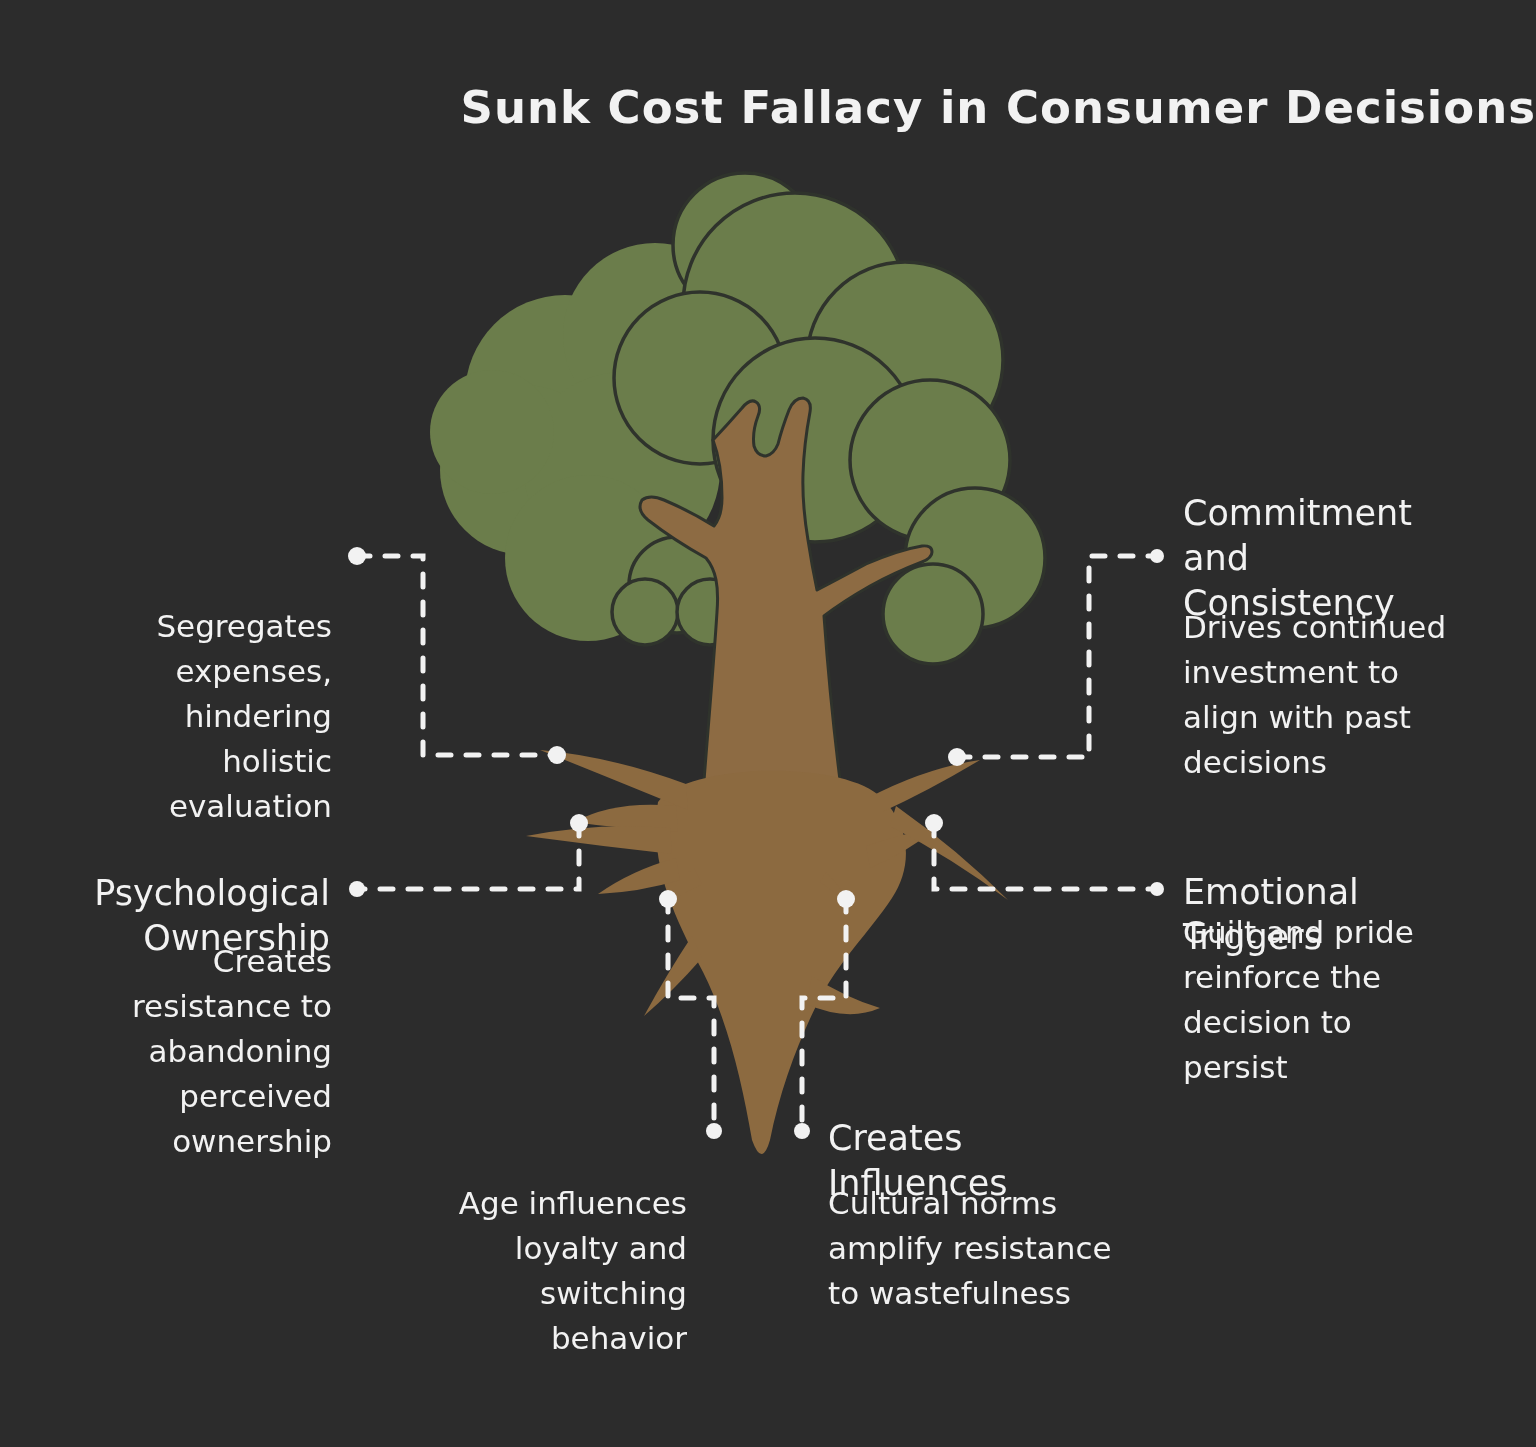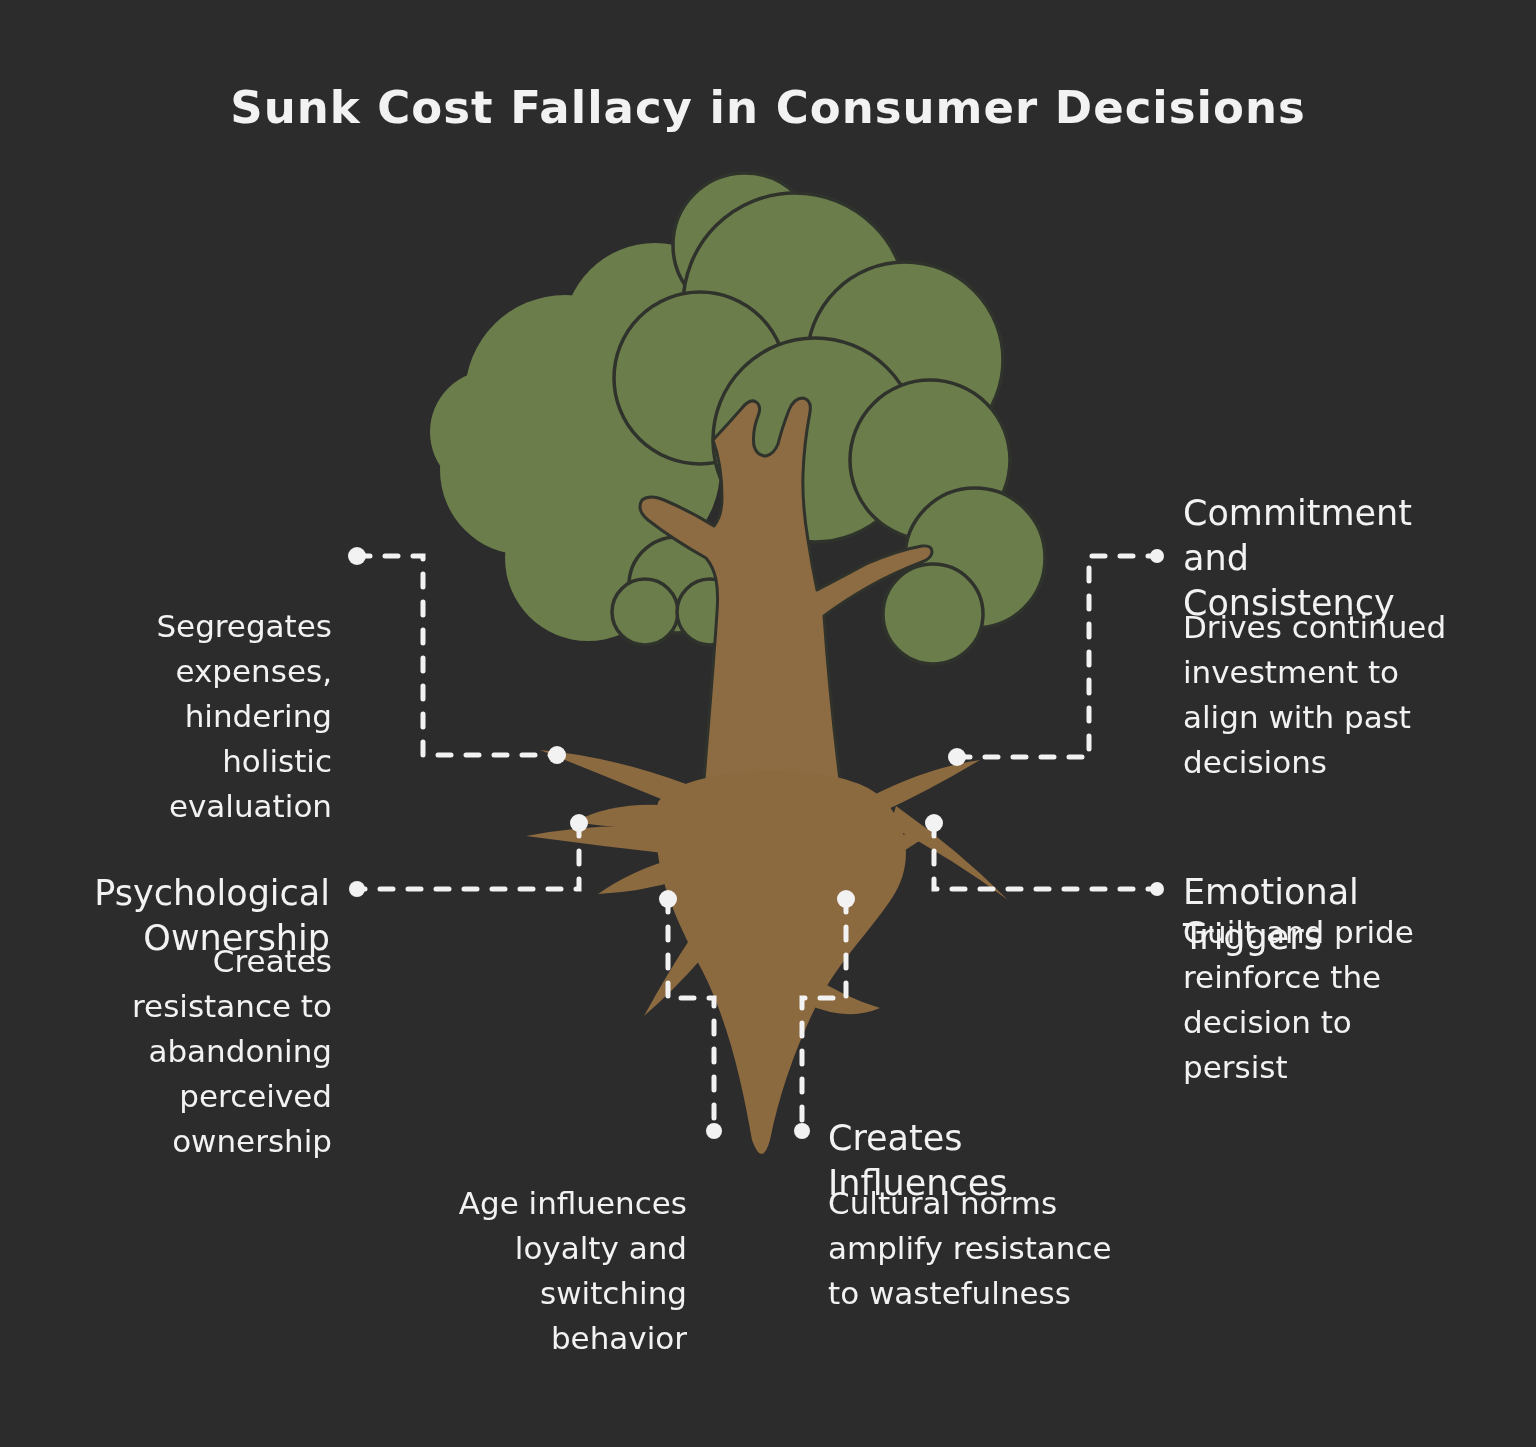--- a/index.html
+++ b/index.html
@@ -15,21 +15,21 @@
   .canvas{
     position:relative;
     width:1536px;height:1447px;
     background:var(--bg);
     overflow:hidden;
     font-family:"DejaVu Sans", sans-serif;
     color:var(--text);
   }
   .page-title{
     position:absolute;left:0;right:0;top:83px;
-    text-align:center;
+    text-align:right;
     font-size:45px;font-weight:700;line-height:50px;
     letter-spacing:1px;
   }
   .label{position:absolute;white-space:pre-line;}
   .label.heading{font-size:35px;font-weight:400;line-height:45px;margin-top:44px;}
   .label.body{font-size:31px;font-weight:400;line-height:45px;}
   .align-right{text-align:right;}
   .align-left{text-align:left;}
 
   

